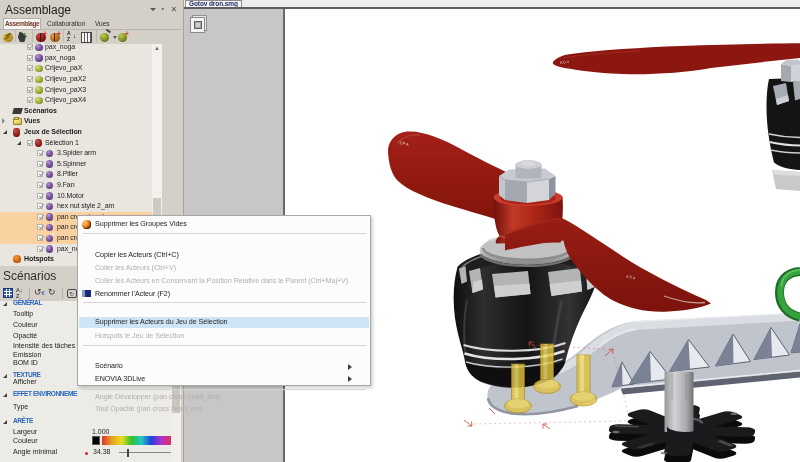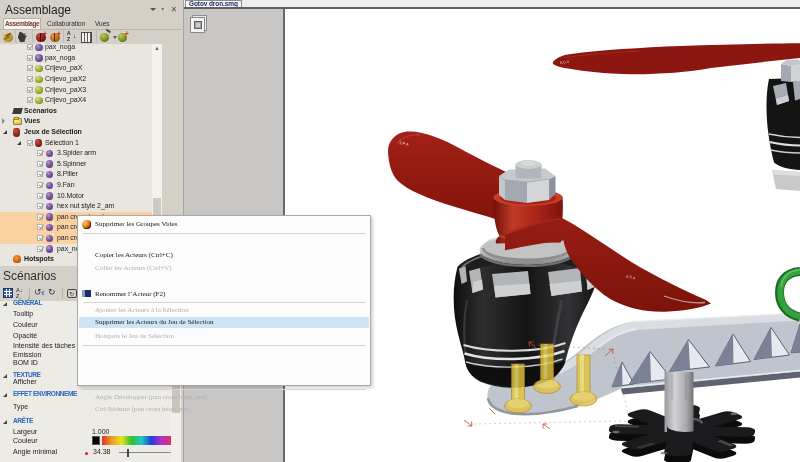--- a/index.html
+++ b/index.html
@@ -449,30 +449,32 @@
       <div class="abs" style="left:85px; top:151px; width:3px; height:3px; border-radius:50%; background:#d02020;"></div>
       <div class="abs" style="left:93px; top:147px; font-size:7px; color:#222;">34.38</div>
       <div class="abs" style="left:119px; top:151.5px; width:52px; height:1px; background:#888;"></div>
       <div class="abs" style="left:127px; top:148px; width:2px; height:8px; background:#444;"></div>
     </div>
 
   <div class="abs" style="left:171px; top:300.5px; width:10px; height:161.5px; background:#f0efec;"></div>
   <div class="abs" style="left:172px; top:330px; width:8px; height:83px; background:#c9c6c0;"></div>
 </div>
 
-<div class="abs" style="left:76.5px; top:215px; width:294px; height:171px; background:#fcfcfc; border:1px solid #a8a8a8; z-index:20; box-shadow:2px 2px 3px rgba(0,0,0,0.18);font-family:Liberation Serif, serif;" id="menu">
+<div class="abs" style="left:76.5px; top:215px; width:294px; height:171px; background:#fcfcfc; border:1px solid #a8a8a8; z-index:20; box-shadow:2px 2px 3px rgba(0,0,0,0.18);" id="menu">
     <div class="mi" style="top:4.199999999999989px;">Supprimer les Groupes Vides</div>
     <div style="position:absolute; left:4px; top:3.6999999999999886px; width:9px; height:9px; background:radial-gradient(circle at 30% 30%, #f8b050 20%, #d06a18 55%, #7a3206 100%); border-radius:50% 45% 45% 50%; box-shadow:inset -1px -1px 0 #5a2404;"></div>
     <div class="msep" style="top:17.19999999999999px;"></div>
     <div class="mi" style="top:34.80000000000001px;">Copier les Acteurs (Ctrl+C)</div>
     <div class="mi gray" style="top:48px;">Coller les Acteurs (Ctrl+V)</div>
+    <div class="mi gray" style="top:61.39999999999998px;">Coller les Acteurs en Conservant la Position Relative dans le Parent (Ctrl+Maj+V)</div>
     <div class="mi" style="top:73.60000000000002px;">Renommer l’Acteur (F2)</div>
     <div style="position:absolute; left:4px; top:74.10000000000002px; width:9px; height:7px; background:#1a2a6e; border-left:3px solid #8899cc;"></div>
     <div class="msep" style="top:85.5px;"></div>
-    <div class="mi gray" style="top:90px;">Ajouter les Acteurs à la Sélection</div>
     <div class="abs" style="left:1px; right:1px; top:100.5px; height:11px; background:#cde5f7;"></div>
     <div class="mi" style="top:102px;">Supprimer les Acteurs du Jeu de Sélection</div>
     <div class="mi gray" style="top:116px;">Hotspots le Jeu de Sélection</div>
     <div class="msep" style="top:129px;"></div>
+    <div class="mi" style="top:146.39999999999998px;">Scénario<div class="arr"></div></div>
+    <div class="mi" style="top:158.60000000000002px;">ENOVIA 3DLive<div class="arr"></div></div>
     <div class="msep" style="top:173px;"></div>
     <div class="mi gray" style="top:177.2px;">Angle Développer (pan cross head_am)</div>
-    <div class="mi gray" style="top:189px;">Ctrl Réduire (pan cross head_am)</div>
+    <div class="mi gray" style="top:189px;">Tout Opacité (pan cross head_am)</div>
   </div>
 
 </body></html>

